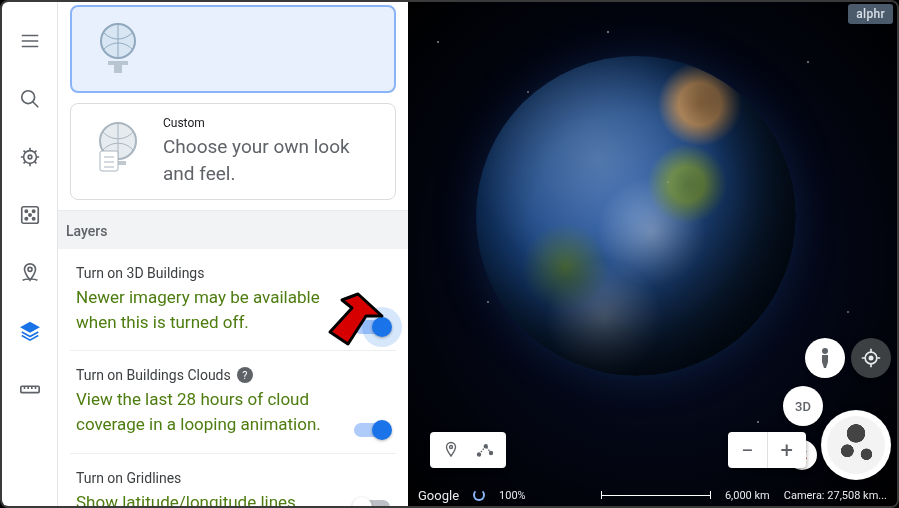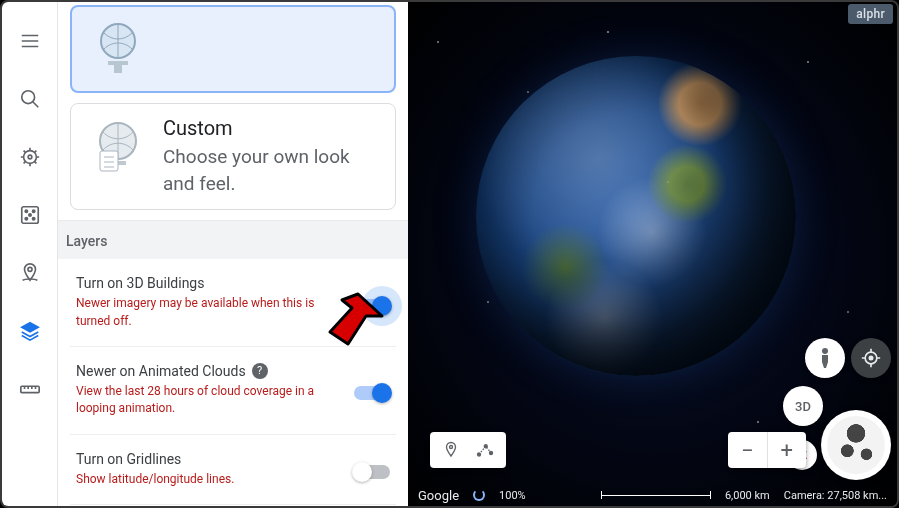--- a/index.html
+++ b/index.html
@@ -21,31 +21,31 @@
   .panel {
     position: absolute; left: 56px; top: 0; width: 350px; height: 100%;
     background: #fff; overflow-y: auto; padding: 0 12px 12px 12px;
   }
   .card {
     border: 1px solid #dadce0; border-radius: 8px; padding: 12px 16px; margin: 10px 0;
     display: flex; gap: 14px; align-items: flex-start; background:#fff;
   }
   .card.highlighted { border: 2px solid #8ab4f8; background: #e8f0fe; padding: 11px 15px; margin-top:3px;}
   .card-thumb { width: 62px; height: 62px; flex-shrink: 0; display:flex; align-items:center; justify-content:center; }
-  .card-title { font-size: 20px; color: #202124; font-weight: 400; margin-bottom: 4px; }
+  .card-title { font-size: 12px; color: #202124; font-weight: 400; margin-bottom: 4px; }
   .card-desc { font-size: 19px; color: #5f6368; line-height: 1.4; }
 
   .section-header { font-size: 14px; color: #5f6368; font-weight: 500; padding: 12px 8px 10px 8px; border-top:1px solid #e8eaed; background:#f1f3f4; margin:0 -12px; }
   .row {
-    display:flex; align-items:center; justify-content:space-between;
+    display:flex; align-items:flex-end; justify-content:space-between;
     padding: 16px 6px; border-bottom: 1px solid #eceef0;
   }
   .row-text { flex: 1; padding-right: 16px; }
   .row-title { font-size: 14px; color: #3c4043; display:flex; align-items:center; gap:6px; }
-  .row-desc { font-size: 12px; color: #b91c1c; margin-top: 4px; line-height: 1.45; }
+  .row-desc { font-size: 17px; color: #4d7c0f; margin-top: 4px; line-height: 1.45; }
   .help-badge { width: 16px; height: 16px; border-radius: 50%; background: #5f6368; color: #fff; font-size: 11px; display:inline-flex; align-items:center; justify-content:center; }
 
   .toggle { position: relative; width: 36px; height: 14px; border-radius: 10px; background: #bdc1c6; margin-top: 6px; flex-shrink:0; }
   .toggle.on { background: #aecbfa; }
   .toggle .knob { position: absolute; top: -3px; width: 20px; height: 20px; border-radius: 50%; background: #fff; box-shadow: 0 1px 3px rgba(0,0,0,.3); }
   .toggle.on .knob { right: -2px; background: #1a73e8; }
   .toggle.off .knob { left: -2px; }
   .toggle.glow::before{ content:""; position:absolute; right:-12px; top:-13px; width:40px;height:40px;border-radius:50%; background:rgba(26,115,232,.18);}
 
   
@@ -212,21 +212,21 @@
         <div class="row-desc">Newer imagery may be available when this is turned off.</div>
       </div>
       <div class="toggle on glow">
           <div class="knob"></div>
         </div>
     </div>
 
     <div class="row">
       <div class="row-text">
         <div class="row-title">
-            <span>Newer on Animated Clouds</span>
+            <span>Turn on Buildings Clouds</span>
             <span class="help-badge">?</span>
           </div>
         <div class="row-desc">View the last 28 hours of cloud coverage in a looping animation.</div>
       </div>
       <div class="toggle on">
           <div class="knob"></div>
         </div>
     </div>
 
     <div class="row">

